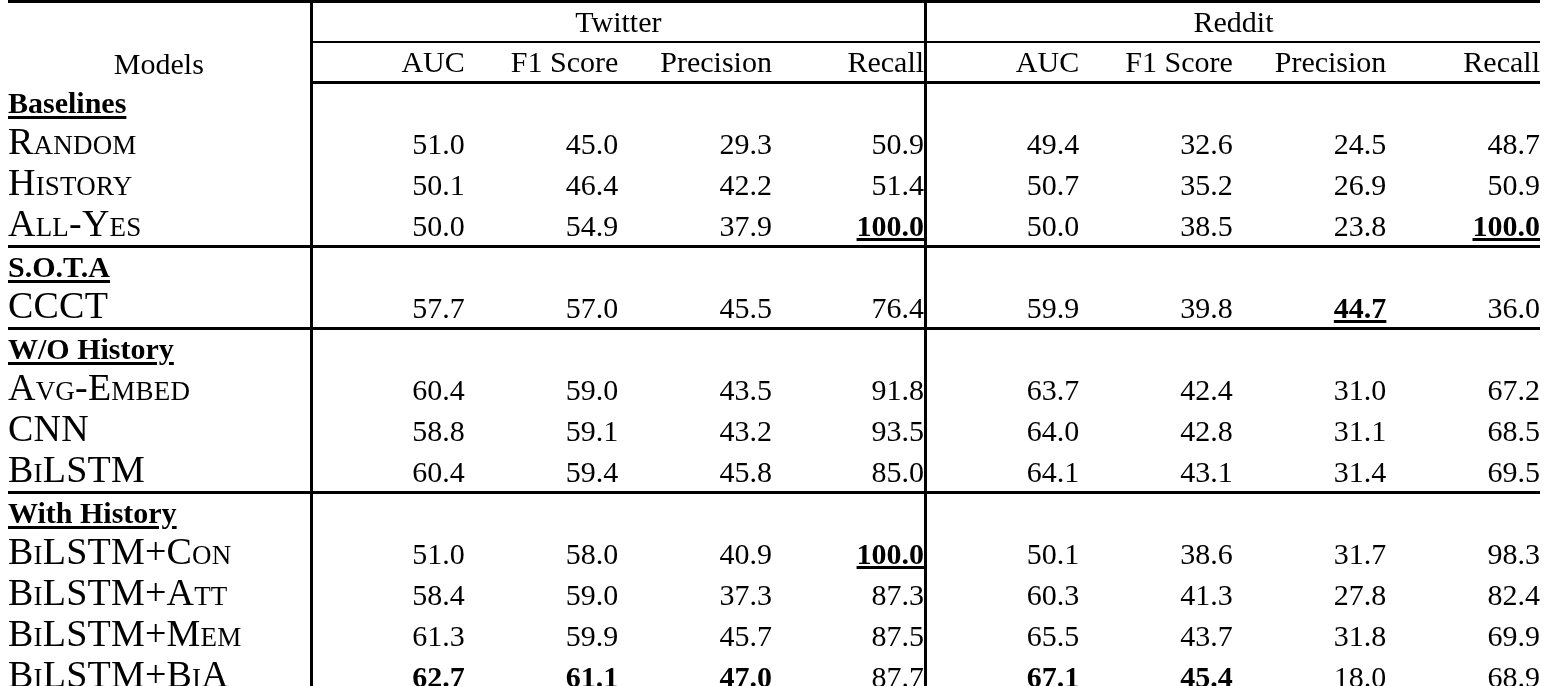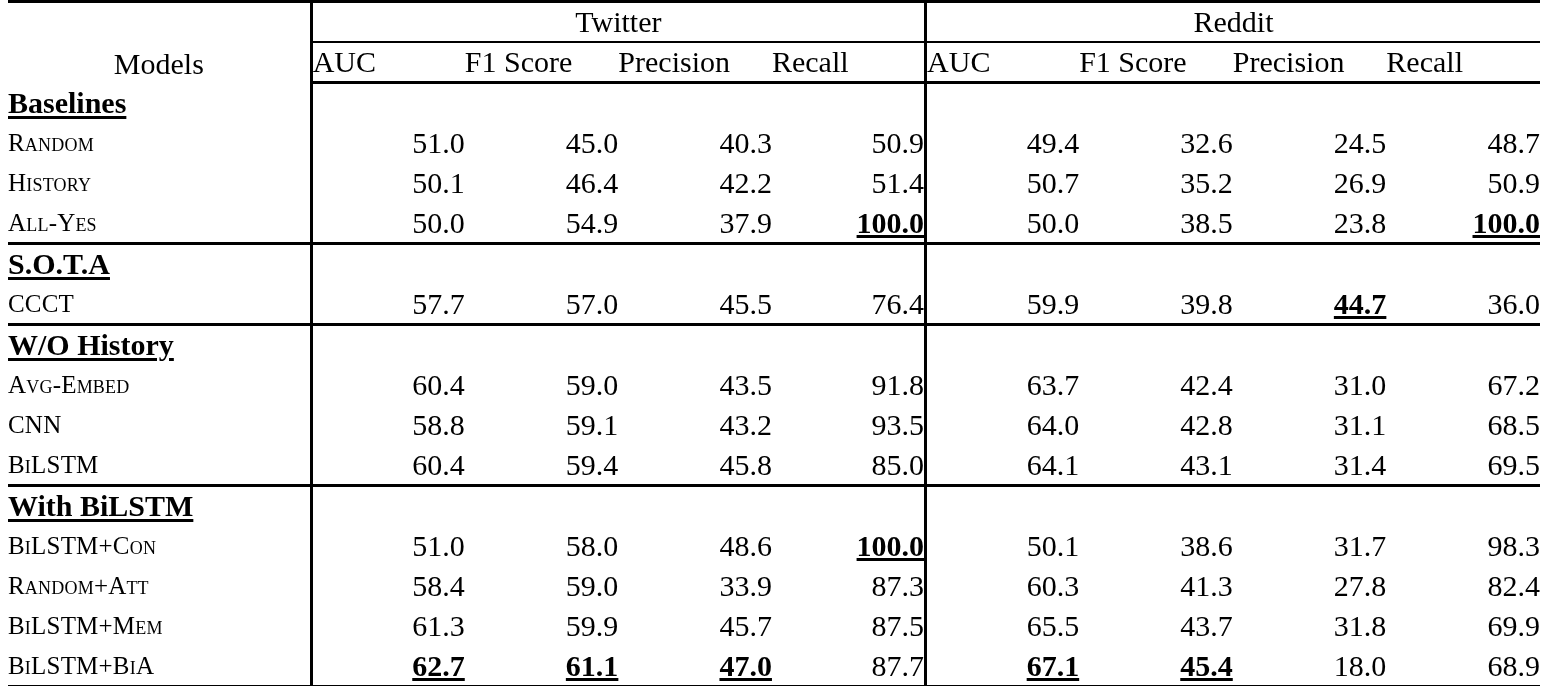--- a/index.html
+++ b/index.html
@@ -51,21 +51,21 @@
     vertical-align: middle;
   }
   .group-head {
     font-weight: bold;
     font-size: 34px;
     text-align: center;
     vertical-align: middle;
     padding-bottom: 2px;
   }
   .metric-head {
-    text-align: left;
+    text-align: right;
     font-size: 30px;
     padding-bottom: 3px;
     margin-left: 12px;
   }
   
   td.num {
     text-align: right;
     padding-right: 26px;
     white-space: nowrap;
   }
@@ -80,21 +80,21 @@
     font-weight: bold;
     text-decoration: underline;
     text-underline-offset: 3px;
     margin-top: 40px;
   }
   .section-row td { padding-top: 4px; }
 
   
   .sc {
     font-variant: small-caps;
-    font-size: 25px;
+    font-size: 38px;
     letter-spacing: 0.2px;
   }
 </style>
 </head>
 <body>
 
 <div class="table-wrap">
   <table class="results">
     <colgroup>
       <col class="c-model">
@@ -133,21 +133,21 @@
           <td class="num">&nbsp;</td>
           <td class="num vline">&nbsp;</td>
           <td class="num">&nbsp;</td>
           <td class="num">&nbsp;</td>
           <td class="num">&nbsp;</td>
         </tr>
         <tr>
           <td class="model"><span class="sc">Random</span></td>
           <td class="num vline">51.0</td>
           <td class="num">45.0</td>
-          <td class="num">40.3</td>
+          <td class="num">29.3</td>
           <td class="num">50.9</td>
           <td class="num vline">49.4</td>
           <td class="num">32.6</td>
           <td class="num">24.5</td>
           <td class="num">48.7</td>
         </tr>
         <tr>
           <td class="model"><span class="sc">History</span></td>
           <td class="num vline">50.1</td>
           <td class="num">46.4</td>
@@ -229,46 +229,46 @@
           <td class="num vline rule-bot">60.4</td>
           <td class="num rule-bot">59.4</td>
           <td class="num rule-bot">45.8</td>
           <td class="num rule-bot">85.0</td>
           <td class="num vline rule-bot">64.1</td>
           <td class="num rule-bot">43.1</td>
           <td class="num rule-bot">31.4</td>
           <td class="num rule-bot">69.5</td>
         </tr>
         <tr class="section-row">
-          <td class="model"><span class="section-label">With BiLSTM</span></td>
+          <td class="model"><span class="section-label">With History</span></td>
           <td class="num vline">&nbsp;</td>
           <td class="num">&nbsp;</td>
           <td class="num">&nbsp;</td>
           <td class="num">&nbsp;</td>
           <td class="num vline">&nbsp;</td>
           <td class="num">&nbsp;</td>
           <td class="num">&nbsp;</td>
           <td class="num">&nbsp;</td>
         </tr>
         <tr>
           <td class="model"><span class="sc">BiLSTM+Con</span></td>
           <td class="num vline">51.0</td>
           <td class="num">58.0</td>
-          <td class="num">48.6</td>
+          <td class="num">40.9</td>
           <td class="num b">100.0</td>
           <td class="num vline">50.1</td>
           <td class="num">38.6</td>
           <td class="num">31.7</td>
           <td class="num">98.3</td>
         </tr>
         <tr>
-          <td class="model"><span class="sc">Random+Att</span></td>
+          <td class="model"><span class="sc">BiLSTM+Att</span></td>
           <td class="num vline">58.4</td>
           <td class="num">59.0</td>
-          <td class="num">33.9</td>
+          <td class="num">37.3</td>
           <td class="num">87.3</td>
           <td class="num vline">60.3</td>
           <td class="num">41.3</td>
           <td class="num">27.8</td>
           <td class="num">82.4</td>
         </tr>
         <tr>
           <td class="model"><span class="sc">BiLSTM+Mem</span></td>
           <td class="num vline">61.3</td>
           <td class="num">59.9</td>

